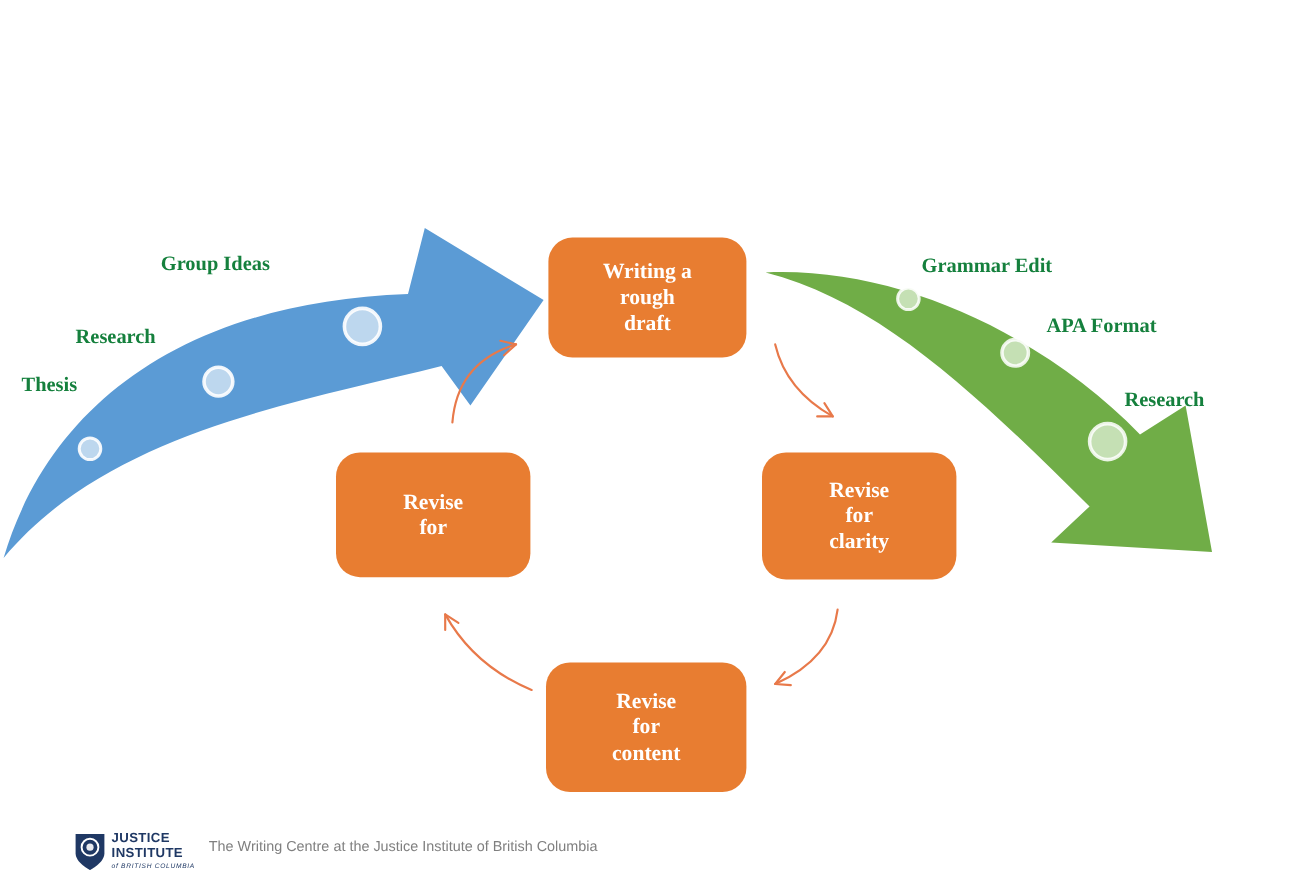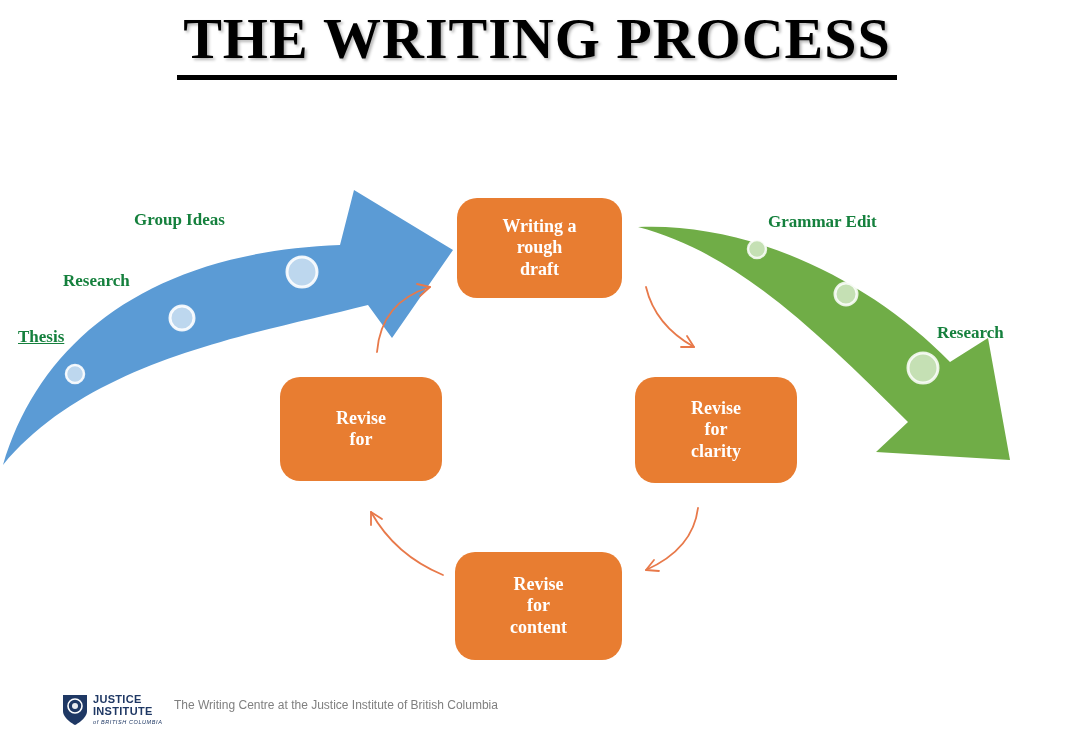--- a/index.html
+++ b/index.html
@@ -82,23 +82,20 @@
     color:var(--footer-gray,#7F7F7F);
     font-size:12px;
     line-height:22px;
   }
 </style>
 </head>
 <body>
 
 <div class="slide">
 
-  <div class="title-wrap">
-    <span class="title-text">THE WRITING PROCESS</span>
-  </div>
 
   <svg class="diagram-svg" width="1074" height="746" viewBox="0 0 1074 746">
 
     <path d="M 3 465
              C 40 340, 150 252, 340 245
              L 354 190
              L 453 250
              L 392 338
              L 368 305
              C 250 335, 90 360, 3 465 Z" fill="#5B9BD5"></path>
@@ -128,25 +125,26 @@
       <path d="M 417 284 L 430 287 L 420 296"></path>
       <path d="M 646 287 Q 655 325 694 347"></path>
       <path d="M 687 336 L 694 347 L 681 347"></path>
       <path d="M 698 508 Q 693 549 646 570"></path>
       <path d="M 659 571 L 646 570 L 654 560"></path>
       <path d="M 443 575 Q 395 555 371 512"></path>
       <path d="M 371 525 L 371 512 L 382 519"></path>
     </g>
   </svg>
 
-  <div class="stage-label" style="left:18px;top:328px;text-decoration:underline;">Thesis</div>
+  <div class="stage-label" style="left:18px;top:312px;">Thesis</div>
   <div class="stage-label" style="left:63px;top:272px;">Research</div>
   <div class="stage-label" style="left:134px;top:211px;">Group Ideas</div>
 
   <div class="stage-label" style="left:768px;top:213px;">Grammar Edit</div>
+  <div class="stage-label" style="left:872px;top:263px;">APA Format</div>
   <div class="stage-label" style="left:937px;top:324px;">Research</div>
 
   <div class="process-box" style="left:457px;top:198px;width:165px;height:100px;">
     <span>Writing a</span>
     <span>rough</span>
     <span>draft</span>
   </div>
 
   <div class="process-box" style="left:280px;top:377px;width:162px;height:104px;">
     <span>Revise</span>

